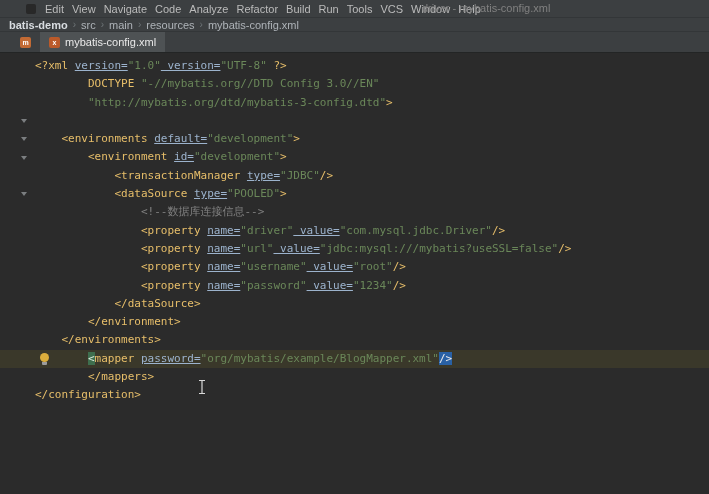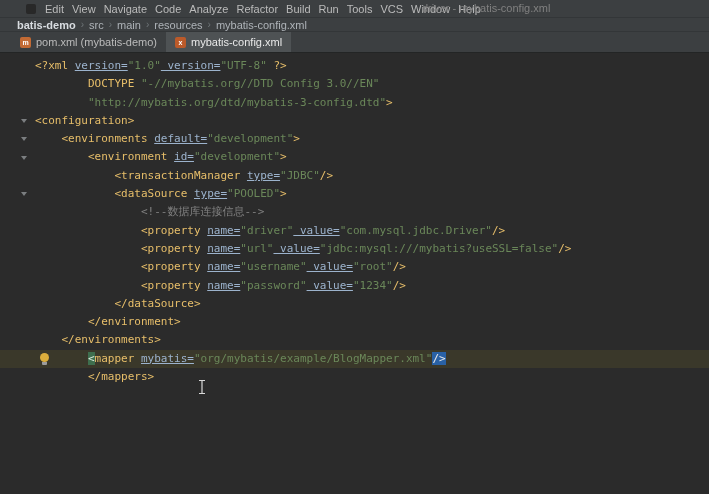--- a/index.html
+++ b/index.html
@@ -23,21 +23,21 @@
   .app-icon { width: 10px; height: 10px; background: #282828; border-radius: 2px; margin: 0 5px 0 3px; flex: 0 0 auto; }
   .menu-items { display: flex; align-items: center; }
   .menu-item { padding: 0 4px; cursor: default; }
   .window-title { position: absolute; left: 422px; top: 2px; color: #808080; font-size: 11px; }
 
   
   .breadcrumb-bar {
     height: 14px; background: var(--menu-bg, #3c3f41);
     border-top: 1px solid #333638;
     display: flex; align-items: center;
-    font-size: 11px; color: #aeb3b8; padding-left: 16px;
+    font-size: 11px; color: #aeb3b8; padding-left: 8px;
     white-space: nowrap;
   }
   .bc-item { padding: 0 1px; cursor: default; }
   .bc-item.bold { font-weight: bold; color: #d8dce0; }
   .bc-sep { color: #6e7477; margin: 0 4px; font-size: 10px; }
 
   
   .tab-bar {
     height: 22px; background: var(--menu-bg, #3c3f41);
     border-top: 1px solid #333638; border-bottom: 1px solid #232525;
@@ -114,46 +114,45 @@
     <span class="bc-item">main</span>
     <span class="bc-sep">›</span>
     <span class="bc-item">resources</span>
     <span class="bc-sep">›</span>
     <span class="bc-item">mybatis-config.xml</span>
   </div>
 
 <div class="tab-bar">
     <div class="tab">
       <span class="tab-icon icon-maven">m</span>
-      <span>pom.xml (mybatis-demo)</span>
     </div>
     <div class="tab active">
       <span class="tab-icon icon-xml">x</span>
       <span>mybatis-config.xml</span>
     </div>
   </div>
 
 <div class="editor">
   <div>
       <div class="code-line"><span class="gutter"></span><span class="code"><span class="tk-g">&lt;?xml </span><span class="tk-a">version=</span><span class="tk-s">"1.0"</span><span class="tk-a"> version=</span><span class="tk-s">"UTF-8"</span><span class="tk-g"> ?&gt;</span></span></div>
       <div class="code-line"><span class="gutter"></span><span class="code"><span class="tk-p">        </span><span class="tk-g">DOCTYPE </span><span class="tk-s">"-//mybatis.org//DTD Config 3.0//EN"</span></span></div>
       <div class="code-line"><span class="gutter"></span><span class="code"><span class="tk-p">        </span><span class="tk-s">"http://mybatis.org/dtd/mybatis-3-config.dtd"</span><span class="tk-g">&gt;</span></span></div>
-      <div class="code-line"><span class="gutter"><span class="fold"></span></span><span class="code"><span class="tk-g">&lt;configuration&gt;</span></span></div>
+      <div class="code-line"><span class="gutter"><span class="fold"></span></span></div>
       <div class="code-line"><span class="gutter"><span class="fold"></span></span><span class="code"><span class="tk-p">    </span><span class="tk-g">&lt;environments </span><span class="tk-a">default=</span><span class="tk-s">"development"</span><span class="tk-g">&gt;</span></span></div>
       <div class="code-line"><span class="gutter"><span class="fold"></span></span><span class="code"><span class="tk-p">        </span><span class="tk-g">&lt;environment </span><span class="tk-a">id=</span><span class="tk-s">"development"</span><span class="tk-g">&gt;</span></span></div>
       <div class="code-line"><span class="gutter"></span><span class="code"><span class="tk-p">            </span><span class="tk-g">&lt;transactionManager </span><span class="tk-a">type=</span><span class="tk-s">"JDBC"</span><span class="tk-g">/&gt;</span></span></div>
       <div class="code-line"><span class="gutter"><span class="fold"></span></span><span class="code"><span class="tk-p">            </span><span class="tk-g">&lt;dataSource </span><span class="tk-a">type=</span><span class="tk-s">"POOLED"</span><span class="tk-g">&gt;</span></span></div>
       <div class="code-line"><span class="gutter"></span><span class="code"><span class="tk-p">                </span><span class="tk-c">&lt;!--数据库连接信息--&gt;</span></span></div>
       <div class="code-line"><span class="gutter"></span><span class="code"><span class="tk-p">                </span><span class="tk-g">&lt;property </span><span class="tk-a">name=</span><span class="tk-s">"driver"</span><span class="tk-a"> value=</span><span class="tk-s">"com.mysql.jdbc.Driver"</span><span class="tk-g">/&gt;</span></span></div>
       <div class="code-line"><span class="gutter"></span><span class="code"><span class="tk-p">                </span><span class="tk-g">&lt;property </span><span class="tk-a">name=</span><span class="tk-s">"url"</span><span class="tk-a"> value=</span><span class="tk-s">"jdbc:mysql:///mybatis?useSSL=false"</span><span class="tk-g">/&gt;</span></span></div>
       <div class="code-line"><span class="gutter"></span><span class="code"><span class="tk-p">                </span><span class="tk-g">&lt;property </span><span class="tk-a">name=</span><span class="tk-s">"username"</span><span class="tk-a"> value=</span><span class="tk-s">"root"</span><span class="tk-g">/&gt;</span></span></div>
       <div class="code-line"><span class="gutter"></span><span class="code"><span class="tk-p">                </span><span class="tk-g">&lt;property </span><span class="tk-a">name=</span><span class="tk-s">"password"</span><span class="tk-a"> value=</span><span class="tk-s">"1234"</span><span class="tk-g">/&gt;</span></span></div>
       <div class="code-line"><span class="gutter"></span><span class="code"><span class="tk-p">            </span><span class="tk-g">&lt;/dataSource&gt;</span></span></div>
       <div class="code-line"><span class="gutter"></span><span class="code"><span class="tk-p">        </span><span class="tk-g">&lt;/environment&gt;</span></span></div>
       <div class="code-line"><span class="gutter"></span><span class="code"><span class="tk-p">    </span><span class="tk-g">&lt;/environments&gt;</span></span></div>
-      <div class="code-line caret-line"><span class="gutter"></span><span class="code"><span class="tk-p">        </span><span class="tk-g hl-match">&lt;</span><span class="tk-g">mapper </span><span class="tk-a">mybatis=</span><span class="tk-s">"org/mybatis/example/BlogMapper.xml"</span><span class="tk-g hl-sel">/&gt;</span></span><span class="bulb"></span></div>
+      <div class="code-line caret-line"><span class="gutter"></span><span class="code"><span class="tk-p">        </span><span class="tk-g hl-match">&lt;</span><span class="tk-g">mapper </span><span class="tk-a">password=</span><span class="tk-s">"org/mybatis/example/BlogMapper.xml"</span><span class="tk-g hl-sel">/&gt;</span></span><span class="bulb"></span></div>
       <div class="code-line"><span class="gutter"></span><span class="code"><span class="tk-p">        </span><span class="tk-g">&lt;/mappers&gt;</span></span></div>
-      <div class="code-line"><span class="gutter"></span></div>
+      <div class="code-line"><span class="gutter"></span><span class="code"><span class="tk-g">&lt;/configuration&gt;</span></span></div>
     </div>
   <svg class="mouse-cursor" width="10" height="16" viewBox="0 0 10 16">
     <path d="M2 1.5 H8 M5 1.5 V14.5 M2 14.5 H8" stroke="#d8d8d8" stroke-width="1.2" fill="none"></path>
   </svg>
 </div>
 
 </body></html>

